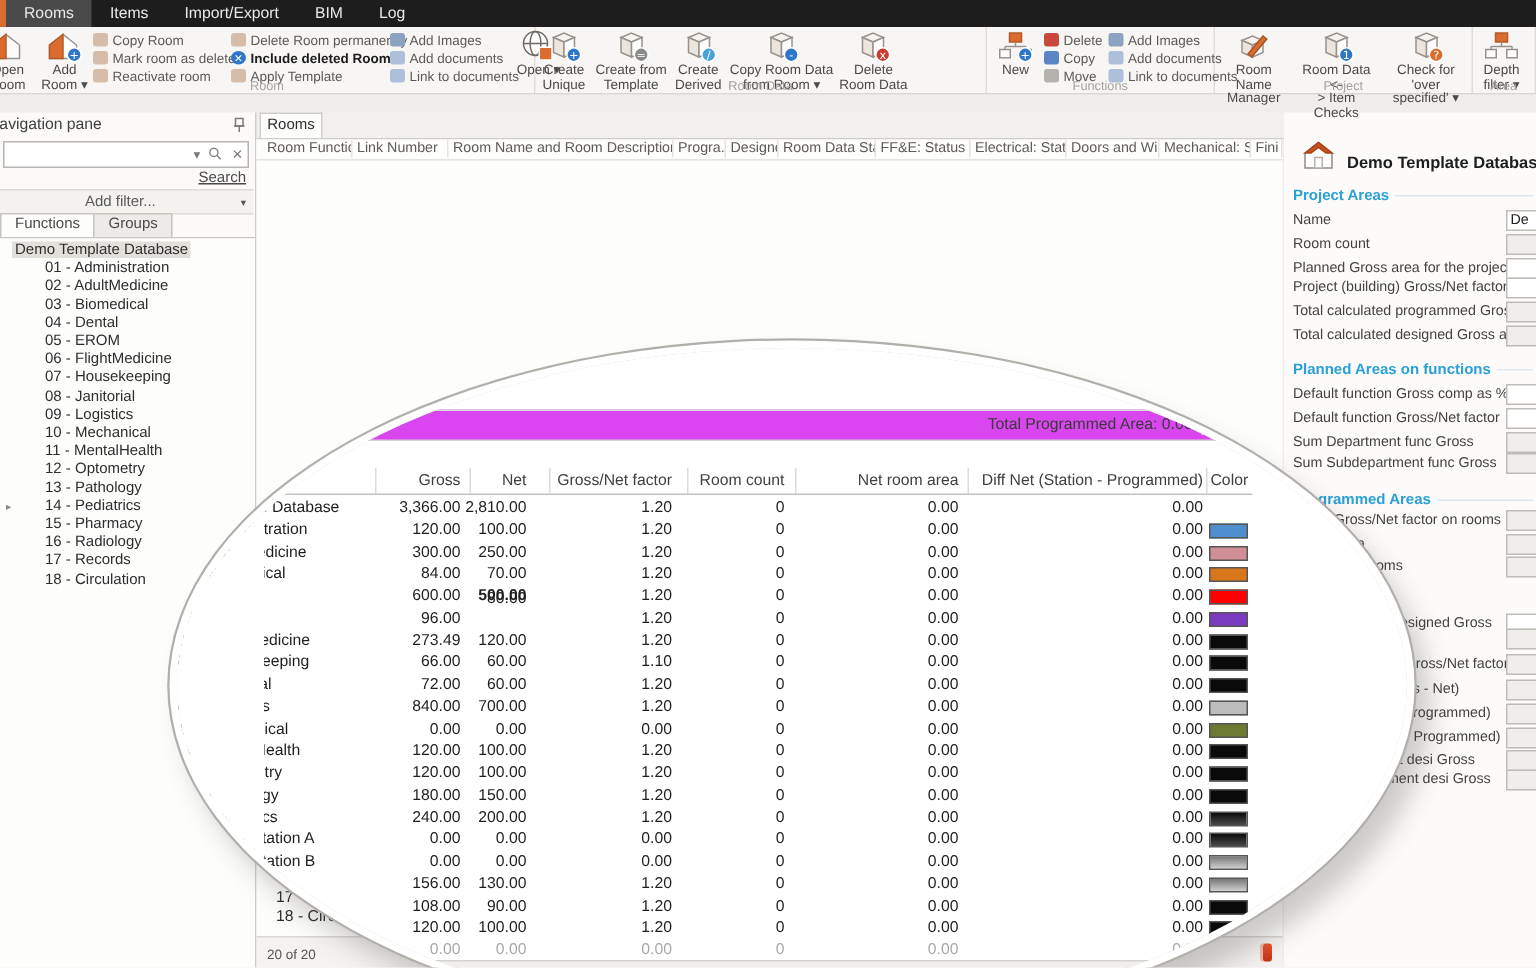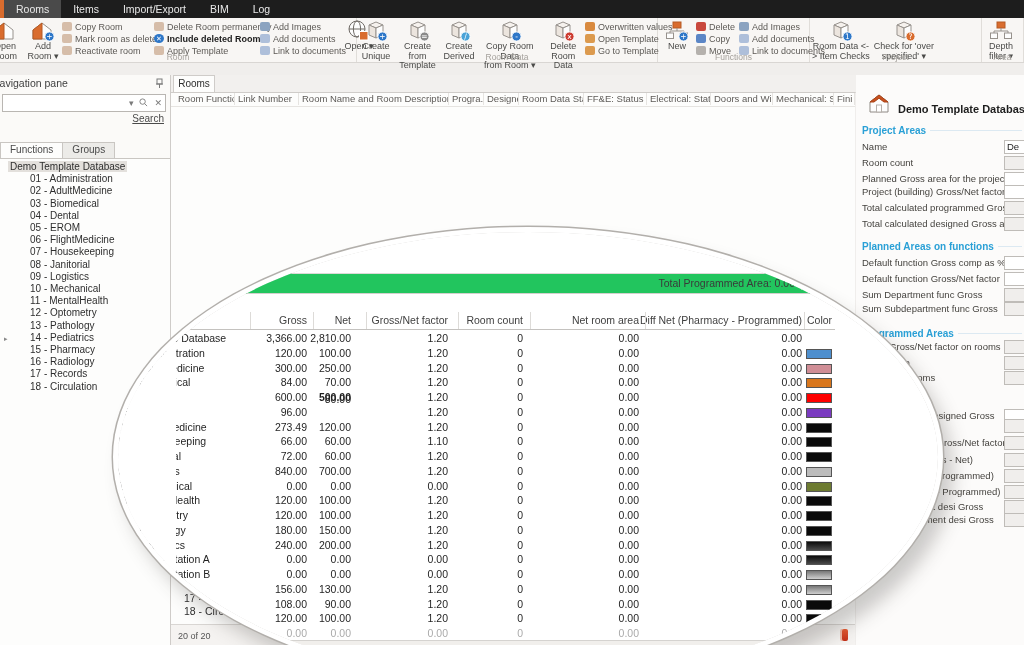--- a/index.html
+++ b/index.html
@@ -67,21 +67,21 @@
   .psec-head i{flex:1;height:1px;background:#dce9f2;margin-left:4px;}
   .prow-label{position:absolute;font-size:9.5px;color:#45433f;white-space:nowrap;}
   .pbox{position:absolute;left:148px;width:40px;height:12px;background:#fff;border:1px solid #bfbcb8;font-size:9.5px;color:#222;padding:0 2px;line-height:12px;}
   .pbox.ro{background:#f0eeec;}
   
   #mag{left:113px;top:227px;width:820px;height:450px;border-radius:50%;background:#fff;
        border:5px solid #fff;box-sizing:content-box;z-index:5;
        box-shadow:0 0 0 1.5px #b2afab, inset 0 0 0 1.5px #b2afab, 10px 14px 18px rgba(60,55,50,.25);}
   #mag-clip{position:absolute;left:0;top:0;width:820px;height:450px;border-radius:50%;overflow:hidden;}
   #mag-inner{position:absolute;left:-118px;top:-232px;width:1024px;height:700px;background:#fff;}
-  #mag-totals{position:absolute;left:176px;top:273px;width:704px;height:19px;background:#22c55e;border-top:1px solid #dcdad7;border-bottom:1px solid #d2d0cd;}
+  #mag-totals{position:absolute;left:176px;top:273px;width:704px;height:19px;background:#d946ef;border-top:1px solid #dcdad7;border-bottom:1px solid #d2d0cd;}
   .mtot{position:absolute;top:3px;font-size:10.5px;color:#3a3a3a;white-space:nowrap;}
   #mag-headline{position:absolute;left:176px;top:329px;width:659px;height:1px;background:#c4c2bf;}
   .mhc{position:absolute;top:314px;font-size:10.5px;color:#3f3f3f;white-space:nowrap;}
   .mvline{position:absolute;top:312px;height:17px;width:1px;background:#dddbd8;}
   .mcell{position:absolute;font-size:10.5px;color:#1f1f1f;white-space:nowrap;}
   .mname{position:absolute;font-size:10.5px;color:#1f1f1f;white-space:nowrap;}
   .msw{position:absolute;width:26px;height:10px;border:1px solid #555;box-sizing:border-box;}
   .faded{opacity:.4;}
   #mag-cover{position:absolute;left:0;top:210px;width:176px;height:490px;background:#fff;}
   #mag-bottom{position:absolute;left:176px;top:640px;width:690px;height:60px;background:#f1efec;border-top:1px solid #d5d3d0;}
@@ -238,34 +238,20 @@
             <path d="M6 6 L13 3 L20 6 L13 9 Z" fill="#f6f2ee" stroke="#97928d"></path>
             <path d="M6 6 L13 9 L13 19 L6 16 Z" fill="#ece5de" stroke="#97928d"></path>
             <path d="M20 6 L13 9 L13 19 L20 16 Z" fill="#fdfdfd" stroke="#97928d"></path>
             <circle cx="19.5" cy="17.5" r="4.6" fill="#cc3b30" stroke="#fff"></circle>
             <text x="19.5" y="20.2" font-size="7.5" fill="#fff" text-anchor="middle" font-family="DejaVu Sans">x</text>
           </svg>
         </span>
         <span class="blabel">Delete
 Room Data</span>
       </div>
-      <div class="scol" style="width: 72px;">
-        <div class="sbtn">
-          <span class="si" style="background: rgb(217, 138, 63);"></span>
-          <span class="slabel">Overwritten values</span>
-        </div>
-        <div class="sbtn">
-          <span class="si" style="background: rgb(220, 154, 78);"></span>
-          <span class="slabel">Open Template</span>
-        </div>
-        <div class="sbtn">
-          <span class="si" style="background: rgb(220, 154, 78);"></span>
-          <span class="slabel">Go to Template</span>
-        </div>
-      </div>
       <div class="rglabel">Room Data</div>
     </div>
     <div class="rgroup" style="left: 658px; width: 152px;">
       <div class="bigbtn">
         <span class="bicon">
           <svg width="26" height="24" viewBox="0 0 26 24">
             <rect x="9" y="3" width="8" height="6" fill="#d96c2e" stroke="#b55a24"></rect>
             <path d="M13 9 V12 M6 12 H20 M6 12 V14 M20 12 V14" fill="none" stroke="#97928d"></path>
             <rect x="2.5" y="14" width="7" height="5.5" fill="#fdfdfd" stroke="#97928d"></rect>
             <rect x="16.5" y="14" width="7" height="5.5" fill="#fdfdfd" stroke="#97928d"></rect>
@@ -299,20 +285,32 @@
           <span class="slabel">Add documents</span>
         </div>
         <div class="sbtn">
           <span class="si" style="background: rgb(174, 191, 218);"></span>
           <span class="slabel">Link to documents</span>
         </div>
       </div>
       <div class="rglabel">Functions</div>
     </div>
     <div class="rgroup" style="left: 810px; width: 172px;">
+      <div class="bigbtn">
+        <span class="bicon">
+          <svg width="26" height="24" viewBox="0 0 26 24">
+            <path d="M5 8 L12 5 L19 8 L12 11 Z" fill="#f6f2ee" stroke="#97928d"></path>
+            <path d="M5 8 L12 11 L12 19 L5 16 Z" fill="#ece5de" stroke="#97928d"></path>
+            <path d="M19 8 L12 11 L12 19 L19 16 Z" fill="#fdfdfd" stroke="#97928d"></path>
+            <path d="M9 17 L19 5 L21.5 7 L11.5 19 Z" fill="#d96c2e" stroke="#a85420"></path>
+          </svg>
+        </span>
+        <span class="blabel">Room Name
+Manager</span>
+      </div>
       <div class="bigbtn">
         <span class="bicon">
           <svg width="26" height="24" viewBox="0 0 26 24">
             <path d="M6 6 L13 3 L20 6 L13 9 Z" fill="#f6f2ee" stroke="#97928d"></path>
             <path d="M6 6 L13 9 L13 19 L6 16 Z" fill="#ece5de" stroke="#97928d"></path>
             <path d="M20 6 L13 9 L13 19 L20 16 Z" fill="#fdfdfd" stroke="#97928d"></path>
             <circle cx="19.5" cy="17.5" r="4.6" fill="#2e77c8" stroke="#fff"></circle>
             <text x="19.5" y="20.2" font-size="7.5" fill="#fff" text-anchor="middle" font-family="DejaVu Sans">1</text>
           </svg>
         </span>
@@ -367,20 +365,24 @@
     <span class="g caret">▾</span>
     <span class="g">
       <svg width="9" height="9" viewBox="0 0 10 10">
           <circle cx="4" cy="4" r="3" fill="none" stroke="#7a7a7a"></circle>
           <line x1="6.2" y1="6.2" x2="9" y2="9" stroke="#7a7a7a"></line>
         </svg>
     </span>
     <span class="g">✕</span>
   </div>
   <a id="search-link">Search</a>
+  <div id="add-filter">
+    <span class="t">Add filter...</span>
+    <span class="caret" style="padding-right:5px;">▾</span>
+  </div>
   <div id="nav-tabs">
       <div class="ntab active">Functions</div>
       <div class="ntab">Groups</div>
     </div>
   <div id="nav-tabline"></div>
   <div id="tree">
       <div class="titem root" style="padding-left: 8px; margin-top: 2px;"><span class="lab">Demo Template Database</span></div>
       <div class="titem" style="padding-left: 28px;"><span class="lab">01 - Administration</span></div>
       <div class="titem" style="padding-left: 28px;"><span class="lab">02 - AdultMedicine</span></div>
       <div class="titem" style="padding-left: 28px;"><span class="lab">03 - Biomedical</span></div>
@@ -501,21 +503,21 @@
           <span class="mtot" style="right: 85px;">Total Programmed Area: 0.00</span>
           <span style="position: absolute; right: 78px; top: 2px; width: 1px; height: 14px; background: rgb(221, 219, 216);"></span>
           <span class="mtot" style="left: 634px; opacity: 0.5;">Total Area: 0.00</span>
         </div>
         <div id="mag-headline"></div>
         <span class="mhc" style="right: 717px;">Gross</span>
         <span class="mhc" style="right: 673px;">Net</span>
         <span class="mhc" style="right: 576px;">Gross/Net factor</span>
         <span class="mhc" style="right: 501px;">Room count</span>
         <span class="mhc" style="right: 385px;">Net room area</span>
-        <span class="mhc" style="right: 222px;">Diff Net (Pharmacy - Programmed)</span>
+        <span class="mhc" style="right: 222px;">Diff Net (Station - Programmed)</span>
         <span class="mhc" style="left: 807px;">Color</span>
         <div class="mvline" style="left: 250px;"></div>
         <div class="mvline" style="left: 313px;"></div>
         <div class="mvline" style="left: 366px;"></div>
         <div class="mvline" style="left: 458px;"></div>
         <div class="mvline" style="left: 530px;"></div>
         <div class="mvline" style="left: 645px;"></div>
         <div class="mvline" style="left: 804px;"></div>
         <span class="mname" style="left: 105px; top: 332px;">Demo Template Database</span>
         <span class="mcell" style="right: 717px; top: 332px;">3,366.00</span>

